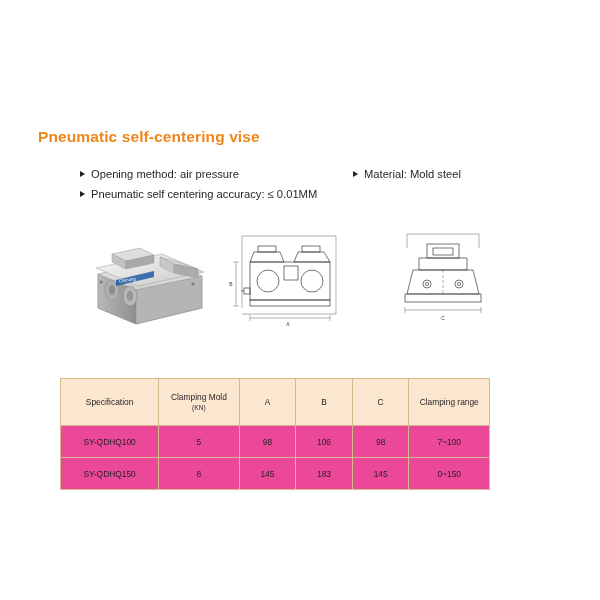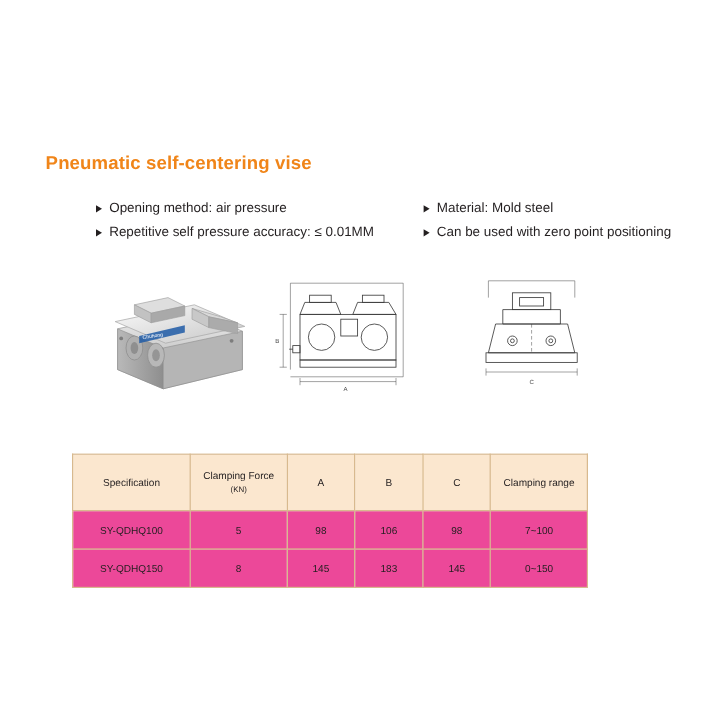--- a/index.html
+++ b/index.html
@@ -126,25 +126,21 @@
         <span>Opening method: air pressure</span>
       </div>
       <div class="feat">
         <span class="arrow"></span>
         <span>Material: Mold steel</span>
       </div>
     </div>
     <div class="feat-row">
       <div class="feat feat-left">
         <span class="arrow"></span>
-        <span>Repetitive self pressure accuracy: ≤ 0.01MM</span>
-      </div>
-      <div class="feat">
-        <span class="arrow"></span>
-        <span>Can be used with zero point positioning</span>
+        <span>Pneumatic self centering accuracy: ≤ 0.01MM</span>
       </div>
     </div>
   </div>
 
   <div class="imgs">
 
     <svg class="photo" viewBox="0 0 160 110">
       <defs>
         <linearGradient id="gBody" x1="0" y1="0" x2="0" y2="1">
           <stop offset="0%" stop-color="#efefef"></stop>
@@ -251,21 +247,21 @@
     </svg>
   </div>
 
   <table class="tbl">
     <thead>
       <tr>
         <th class="col-spec">
           <span>Specification</span>
         </th>
         <th class="col-force">
-          <span>Clamping Force</span><br>
+          <span>Clamping Mold</span><br>
           <span class="sub">(KN)</span>
         </th>
         <th class="col-a">
           <span>A</span>
         </th>
         <th class="col-b">
           <span>B</span>
         </th>
         <th class="col-c">
           <span>C</span>

